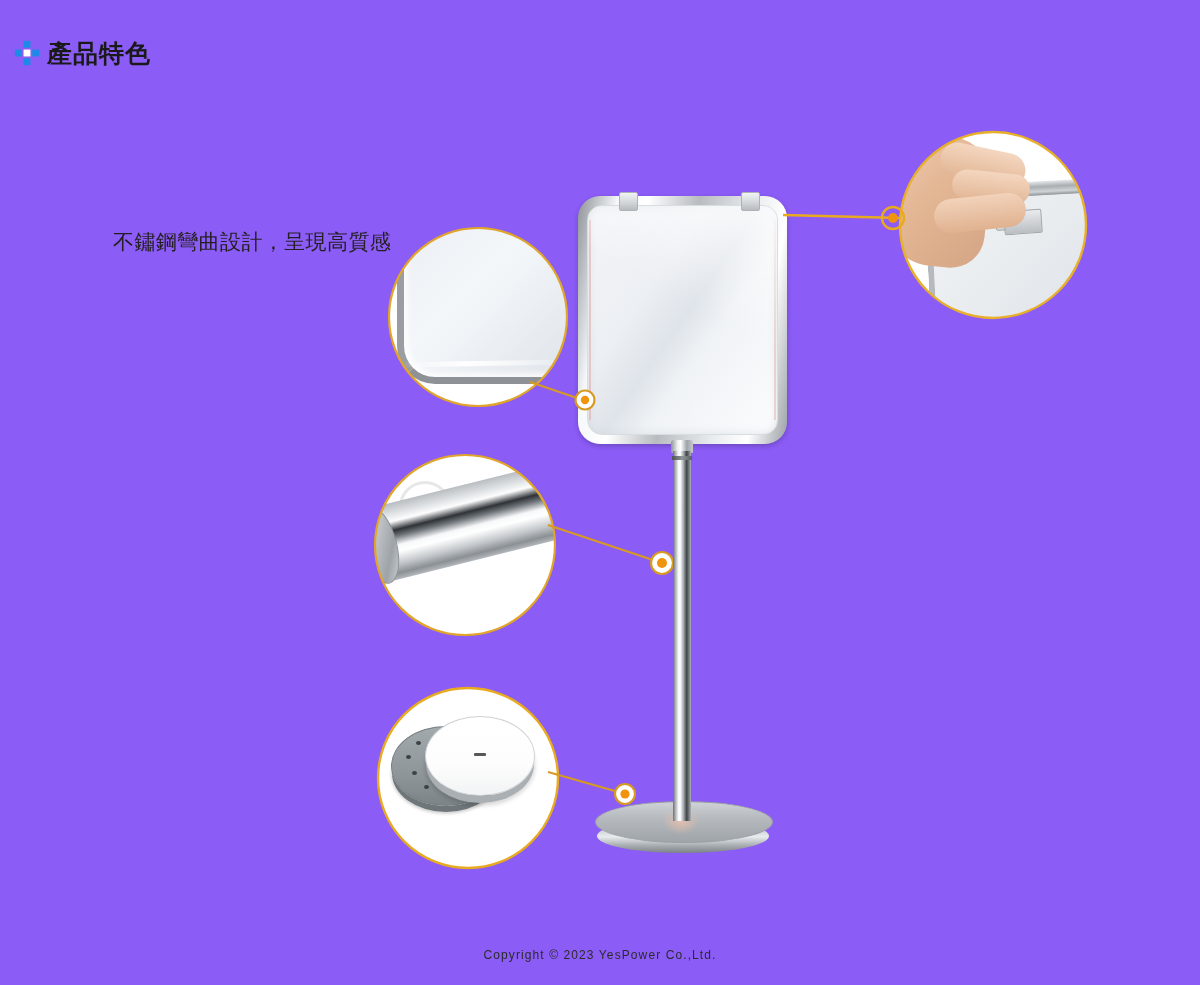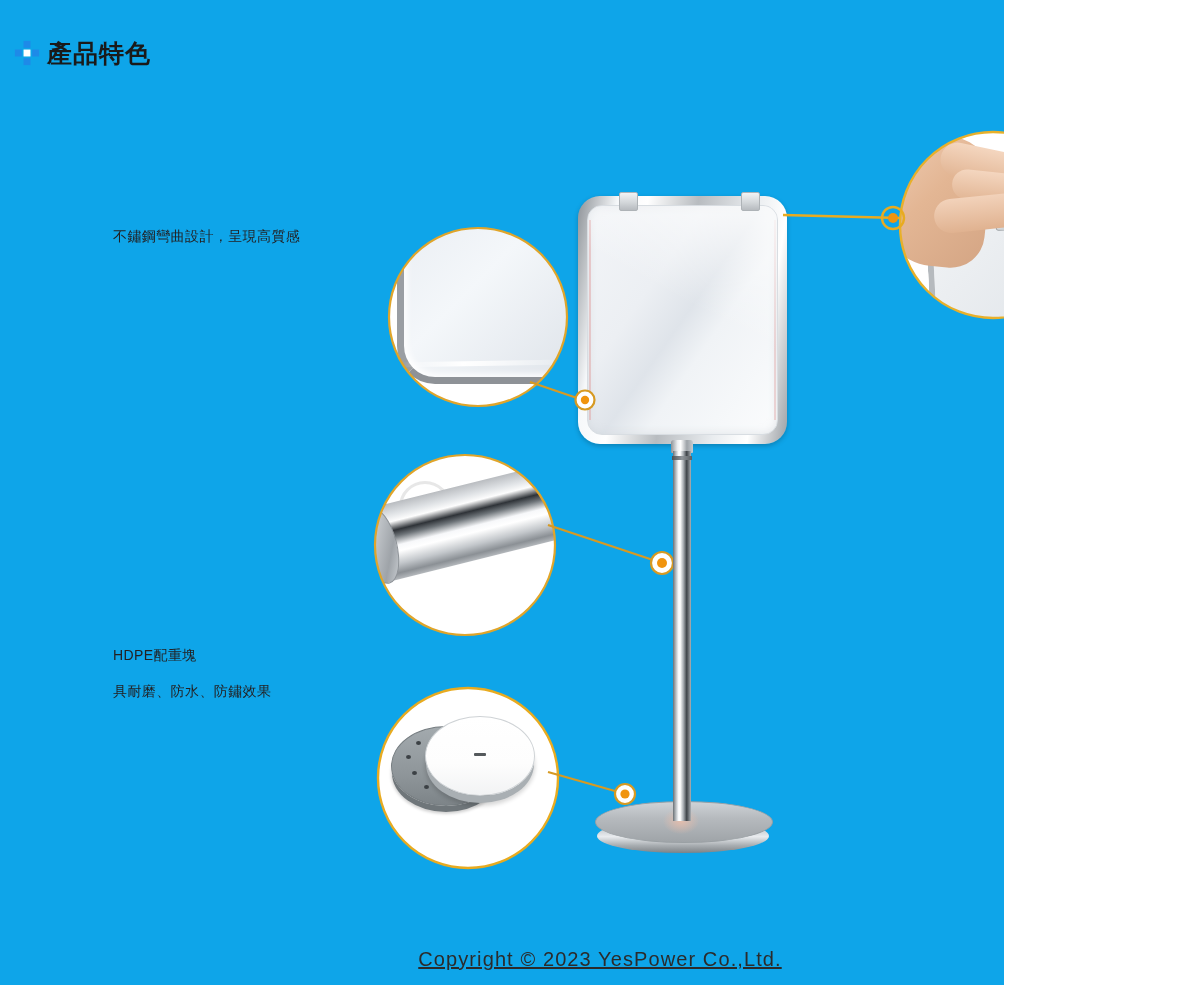--- a/index.html
+++ b/index.html
@@ -6,23 +6,23 @@
   html, body {
     margin: 0;
     padding: 0;
     background: #ffffff;
   }
   body {
     font-family: "Liberation Sans", "DejaVu Sans", sans-serif;
   }
   #page {
     position: relative;
-    width: 1004px;
+    width: 1200px;
     height: 985px;
-    background: #0ea5e9;
+    background: #8b5cf6;
     overflow: hidden;
   }
 
   
   #header {
     position: absolute;
     left: 14px;
     top: 40px;
     display: flex;
     align-items: center;
@@ -38,21 +38,21 @@
     font-weight: bold;
     color: #1a1a1a;
     letter-spacing: 1px;
     line-height: 1;
     white-space: nowrap;
   }
 
   
   .feature-label {
     position: absolute;
-    font-size: 14px;
+    font-size: 21px;
     color: #231f20;
     white-space: nowrap;
     letter-spacing: 0.4px;
     line-height: 1.55;
   }
   #label-1 { left: 113px; top: 226px; }
   #label-2 { left: 113px; top: 406px; }
   #label-3 { left: 113px; top: 645px; }
   #label-3 .line2 { margin-top: 14px; }
   #label-3 .line1, #label-3 .line2 { display: block; }
@@ -329,24 +329,23 @@
     z-index: 1;
   }
 
   
   #footer {
     position: absolute;
     left: 0;
     top: 948px;
     width: 1200px;
     text-align: center;
-    font-size: 20px;
+    font-size: 12px;
     color: #2b2b2b;
     letter-spacing: 1.1px;
-    text-decoration: underline;
   }
 </style>
 </head>
 <body>
 
 <div id="page">
 
   <div id="header">
     <svg class="plus-icon" viewBox="0 0 30 30">
       <rect x="11" y="1" width="8" height="8" fill="#1e8ae8"></rect>
@@ -456,20 +455,16 @@
     </g>
     <g>
       <circle cx="893" cy="218" r="11" fill="none" stroke="#e8ab20" stroke-width="2.4"></circle>
       <circle cx="893" cy="218" r="5" fill="#f0940e"></circle>
     </g>
   </svg>
 
   <div class="feature-label" id="label-1">不鏽鋼彎曲設計，呈現高質感</div>
 
 
-  <div class="feature-label" id="label-3">
-    <span class="line1">HDPE配重塊</span>
-    <span class="line2">具耐磨、防水、防鏽效果</span>
-  </div>
 
   <div id="footer">Copyright © 2023 YesPower Co.,Ltd.</div>
 
 </div>
 
 </body></html>

